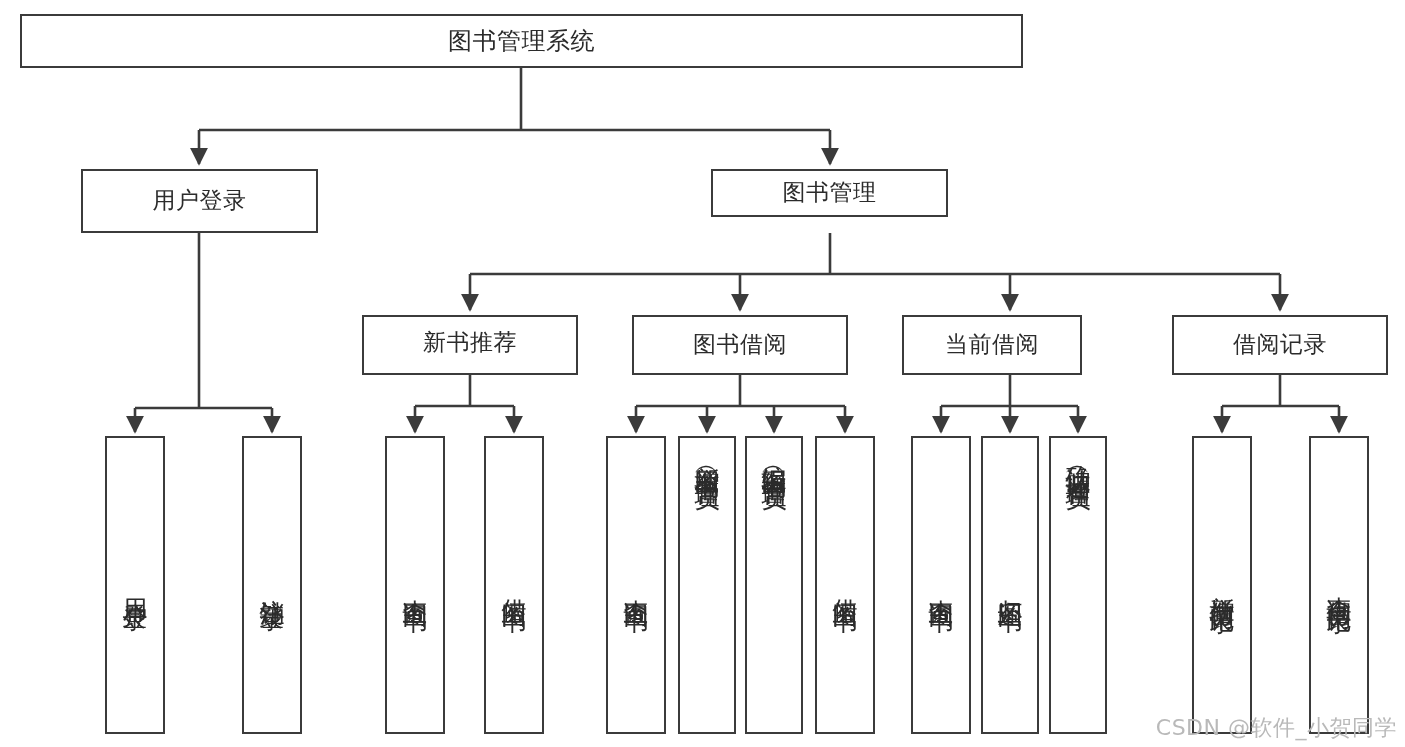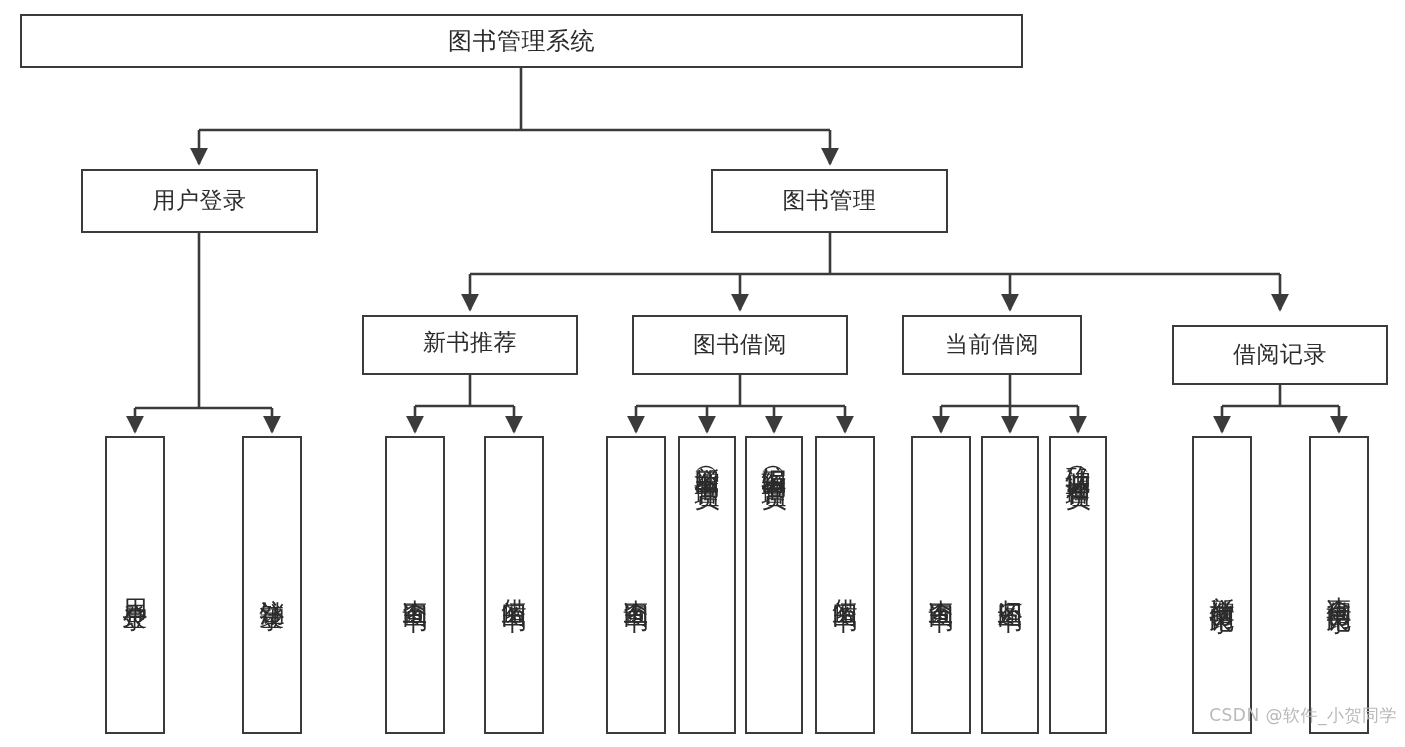--- a/index.html
+++ b/index.html
@@ -63,22 +63,22 @@
     letter-spacing: 3px;
   }
   
   .node.vert.centered {
     align-items: center;
     padding-top: 0;
   }
   #watermark {
     position: absolute;
     right: 8px;
-    bottom: 20px;
-    font-size: 17px;
+    bottom: 4px;
+    font-size: 22px;
     color: #b9b9b9;
     letter-spacing: 0.5px;
     white-space: nowrap;
     pointer-events: none;
   }
 </style>
 </head>
 <body>
 
 <div id="diagram-root">
@@ -134,37 +134,37 @@
   </svg>
 
   <div class="node horiz root" style="left:20px; top:14px; width:1003px; height:54px;">
     <span class="node-label">图书管理系统</span>
   </div>
 
   <div class="node horiz" style="left:81px; top:169px; width:237px; height:64px;">
     <span class="node-label">用户登录</span>
   </div>
 
-  <div class="node horiz" style="left:711px; top:169px; width:237px; height:64px;">
+  <div class="node horiz" style="left:711px; top:169px; width:237px; height:48px;">
     <span class="node-label">图书管理</span>
   </div>
 
   <div class="node horiz" style="left:362px; top:315px; width:216px; height:60px;font-family:Liberation Mono, monospace;">
     <span class="node-label">新书推荐</span>
   </div>
 
   <div class="node horiz" style="left:632px; top:315px; width:216px; height:60px;">
     <span class="node-label">图书借阅</span>
   </div>
 
   <div class="node horiz" style="left:902px; top:315px; width:180px; height:60px;">
     <span class="node-label">当前借阅</span>
   </div>
 
-  <div class="node horiz" style="left:1172px; top:325px; width:216px; height:60px;">
+  <div class="node horiz" style="left:1172px; top:315px; width:216px; height:60px;">
     <span class="node-label">借阅记录</span>
   </div>
 
   <div class="node vert centered" style="left:105px; top:436px; width:60px; height:298px;">
     <span class="node-label">用户登录</span>
   </div>
   <div class="node vert centered" style="left:242px; top:436px; width:60px; height:298px;">
     <span class="node-label">注销登录</span>
   </div>
 

